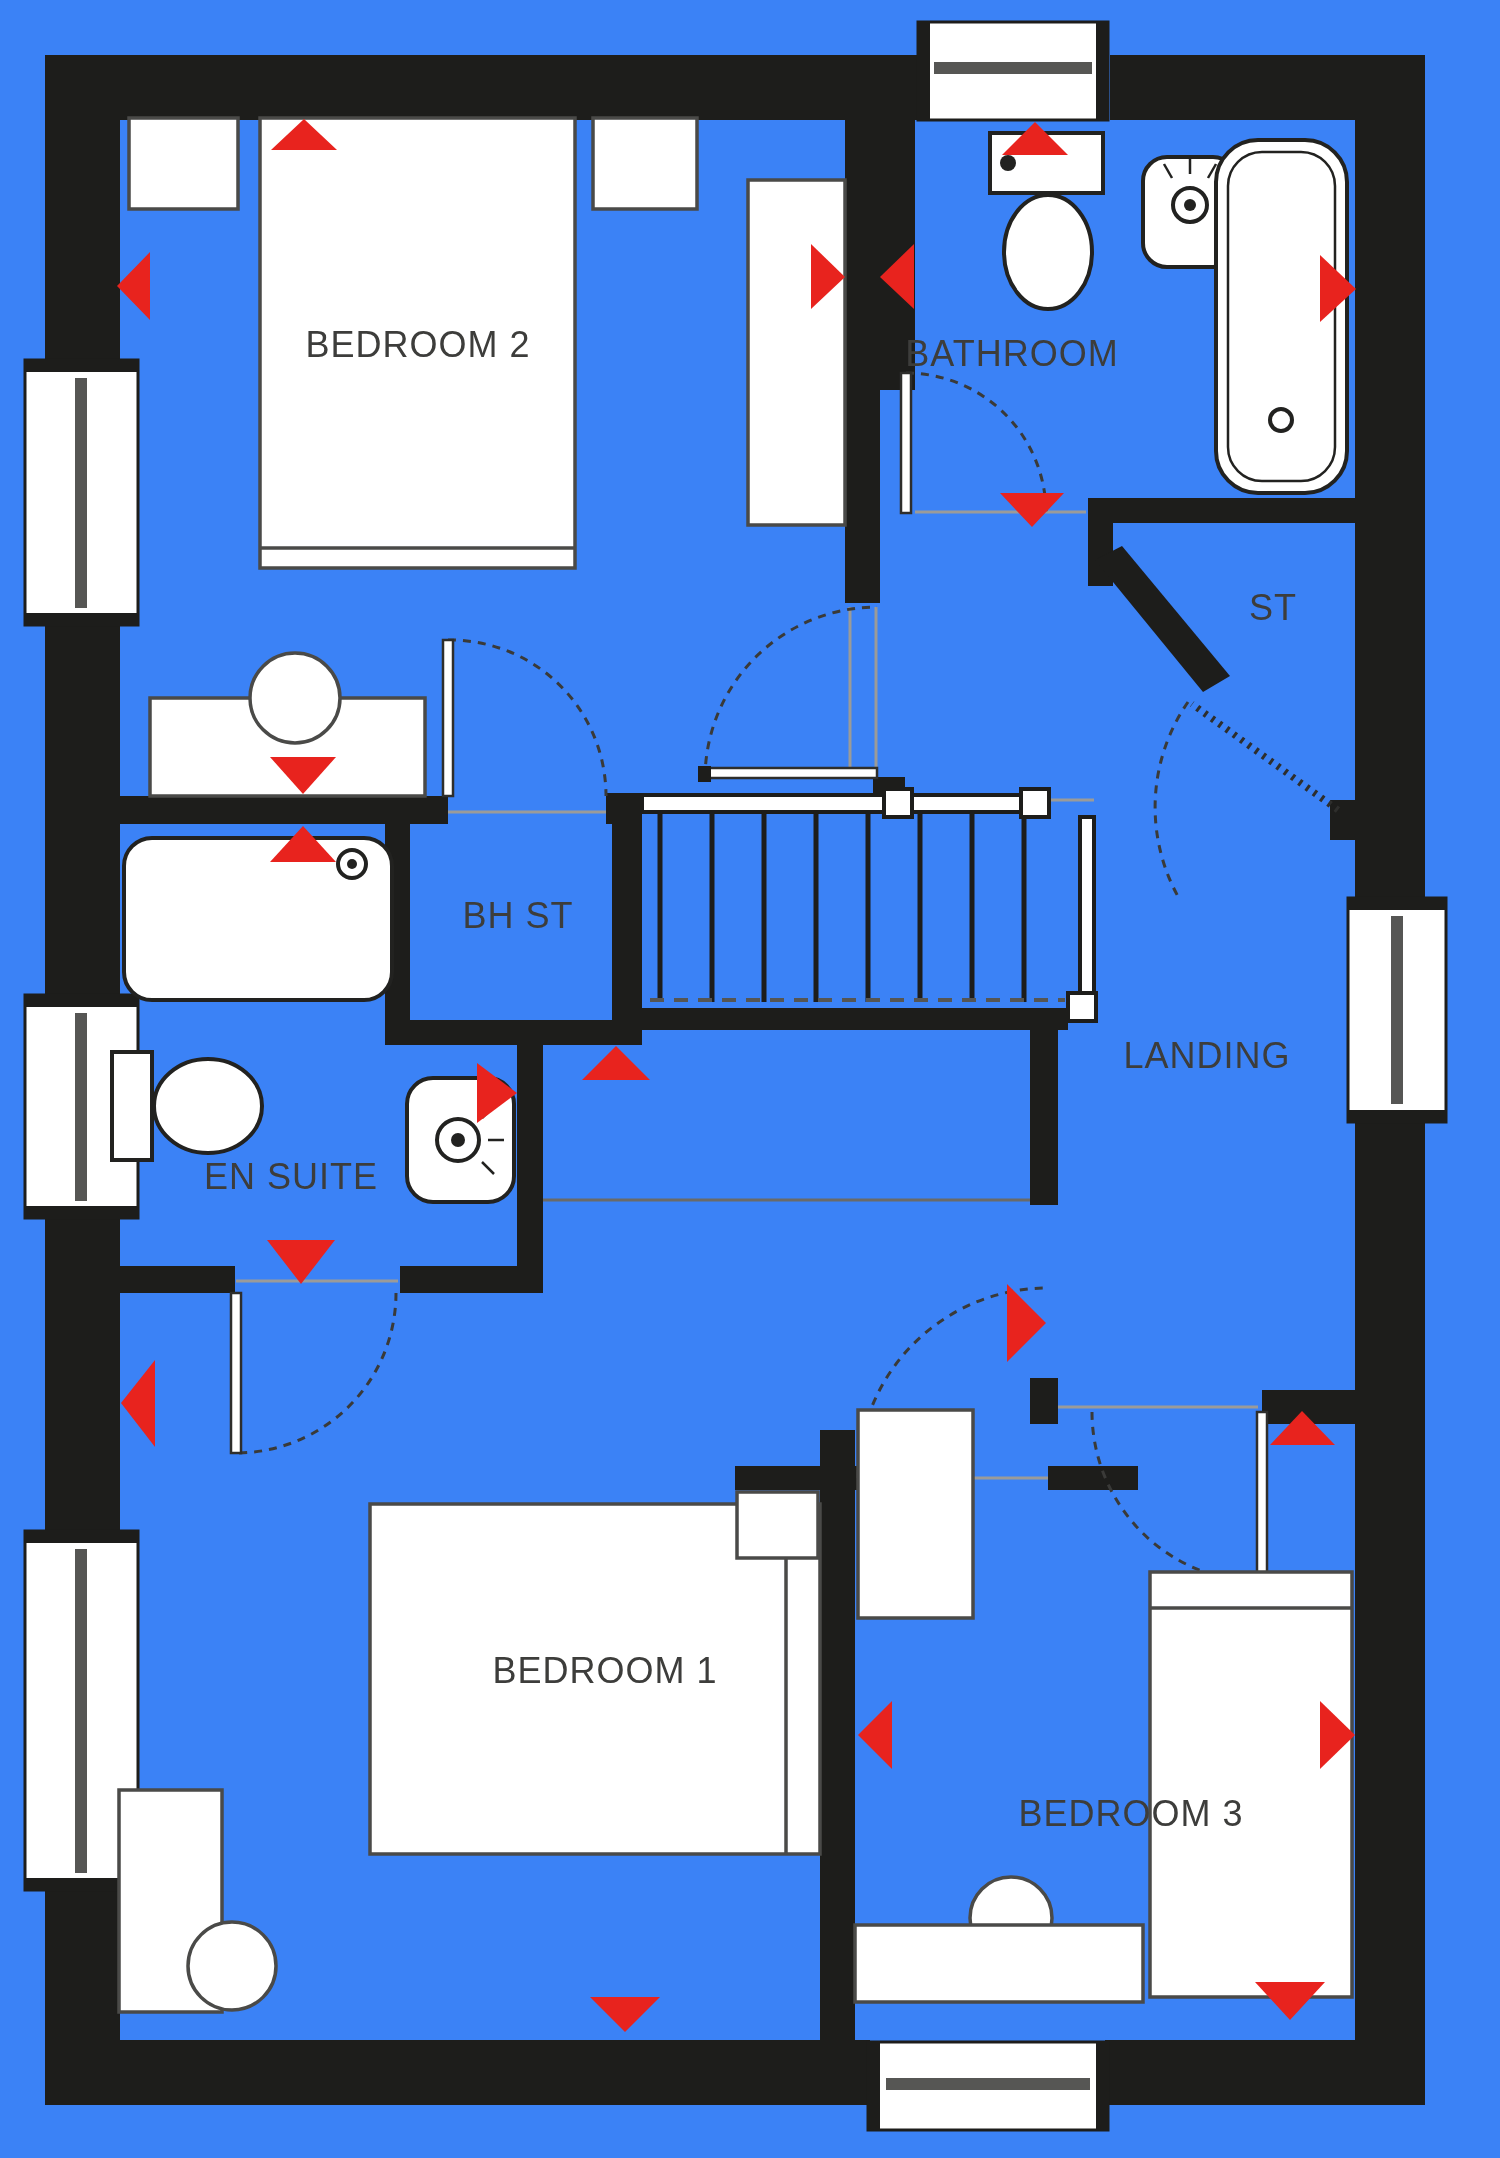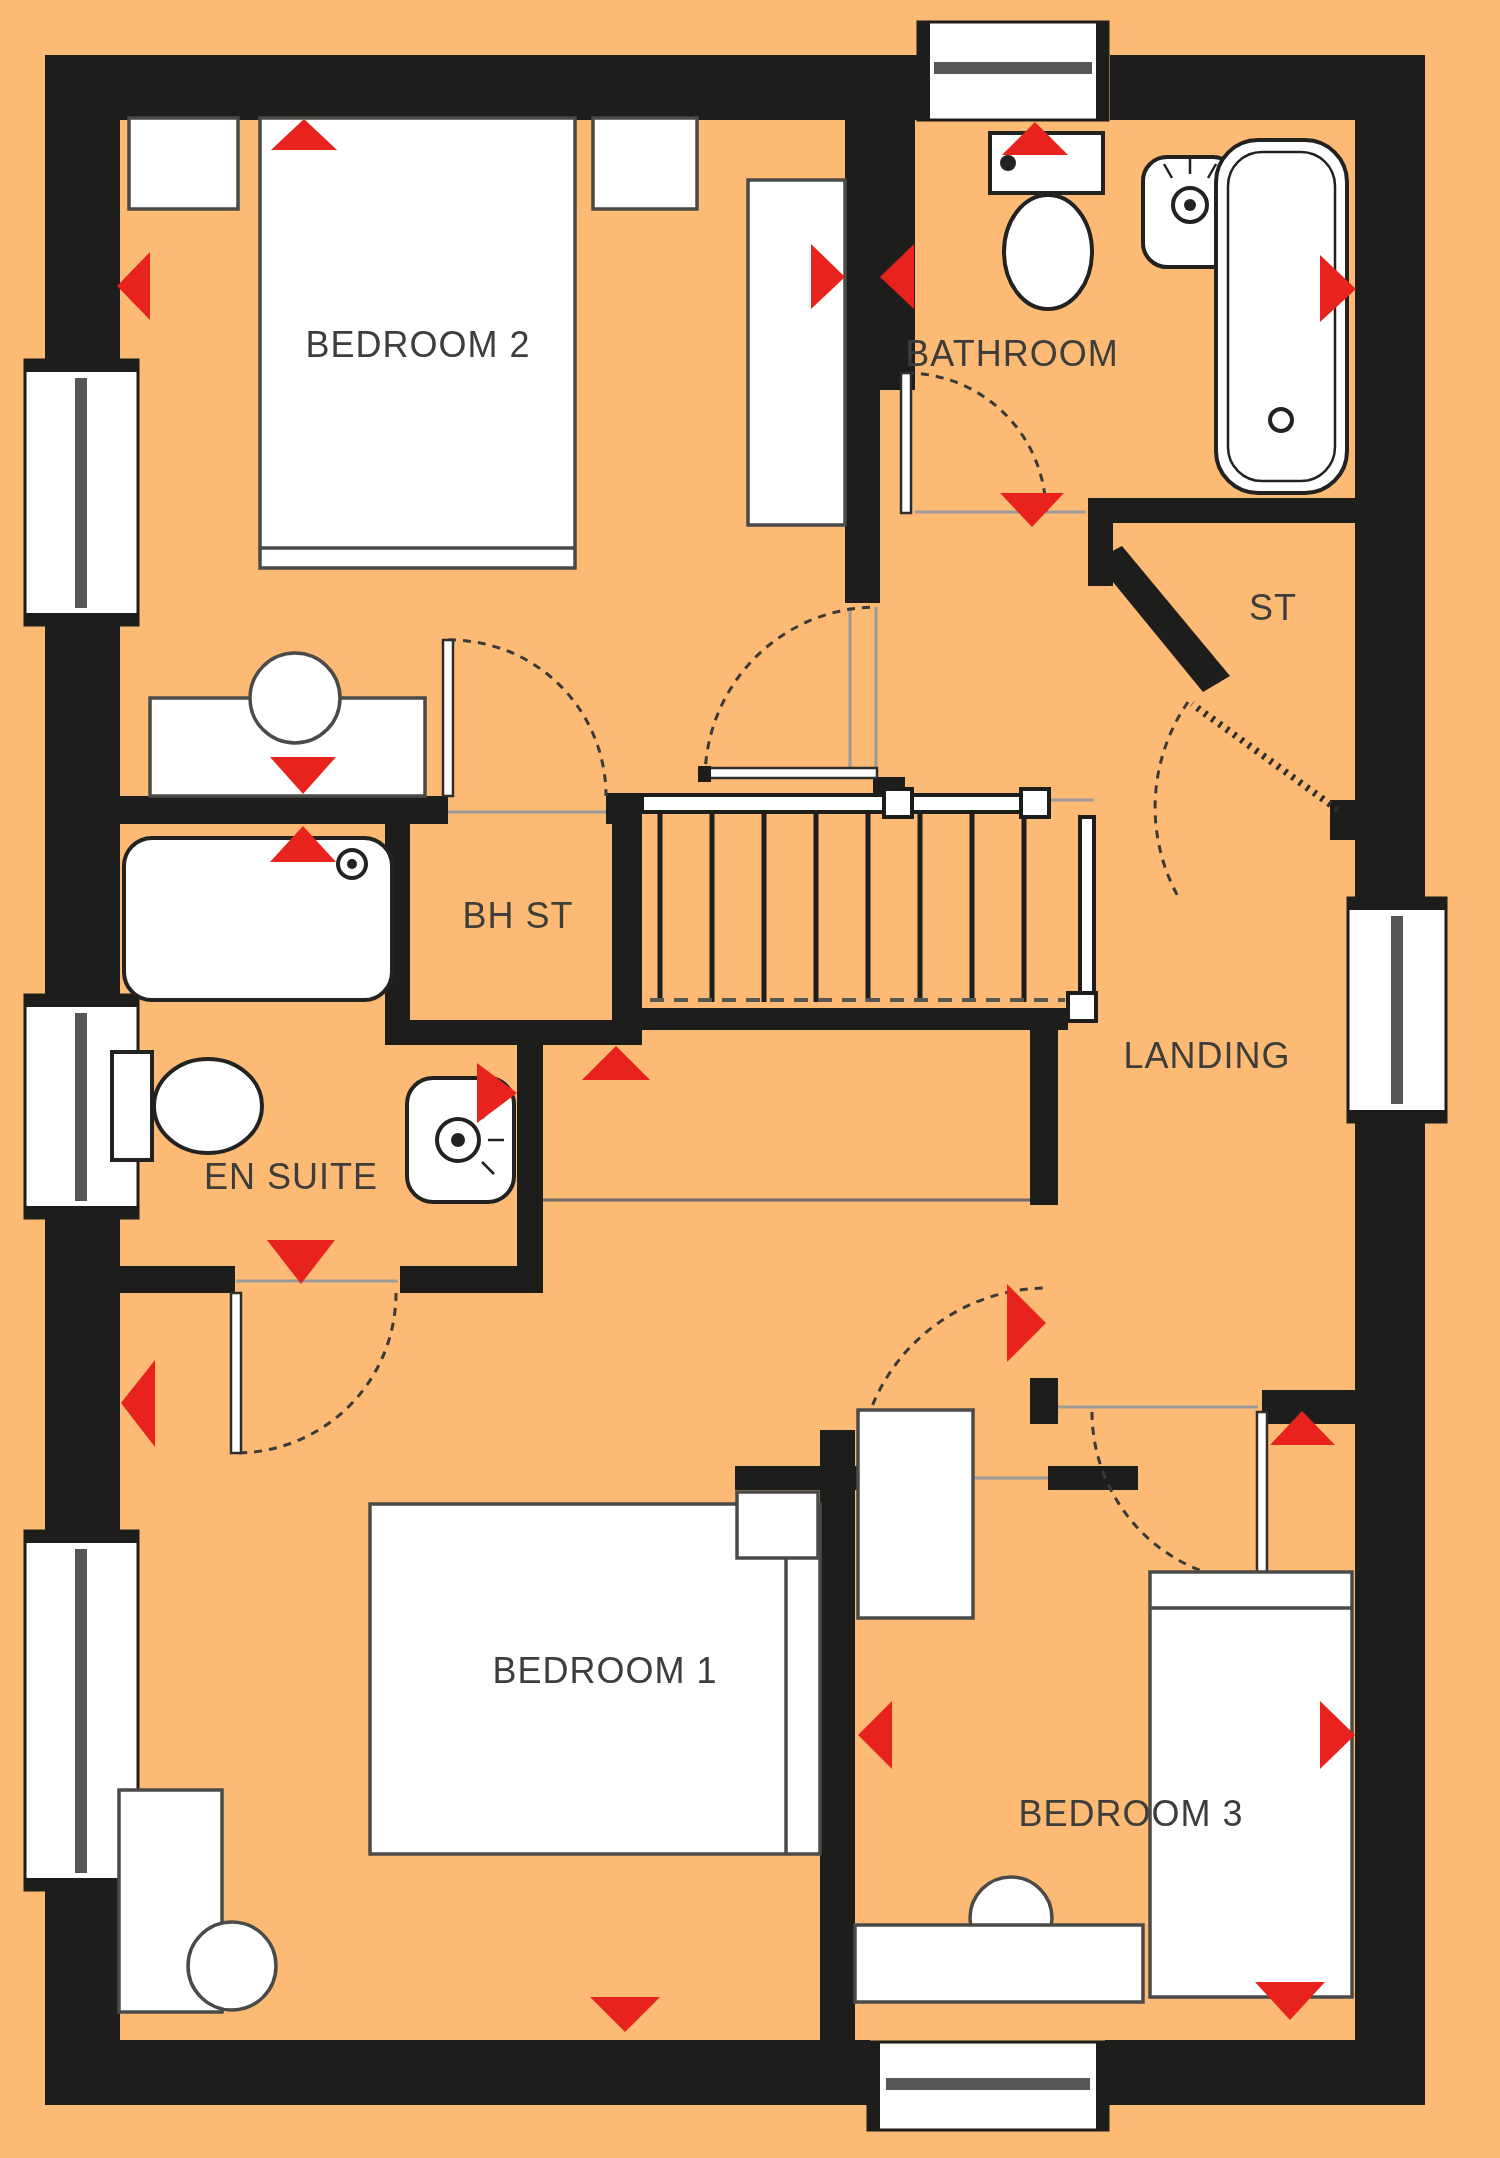--- a/index.html
+++ b/index.html
@@ -1,16 +1,16 @@
 <!DOCTYPE html>
 <html><head>
 <meta charset="utf-8">
 <style>
   html,body{margin:0;padding:0;background:#ffffff;}
-  .page{width:1500px;height:2158px;position:relative;background:#fdba74;overflow:hidden;}
+  .page{width:1500px;height:2158px;position:relative;background:#3b82f6;overflow:hidden;}
   svg{display:block;}
   .wall{fill:#1d1d1b;stroke:none;}
   .furn{fill:#ffffff;stroke:#4a4a48;stroke-width:3.5;}
   .fix{fill:#ffffff;stroke:#222220;stroke-width:4;}
   .fixthin{fill:none;stroke:#222220;stroke-width:2.5;}
   .leaf{fill:#ffffff;stroke:#2e2e2c;stroke-width:2.5;}
   .arc{fill:none;stroke:#3a3a38;stroke-width:3;stroke-dasharray:8 7;}
   .sill{stroke:#9b9b99;stroke-width:3;fill:none;}
   .thinline{stroke:#6a6a68;stroke-width:3;fill:none;}
   .rail{fill:#ffffff;stroke:#1d1d1b;stroke-width:4;}

